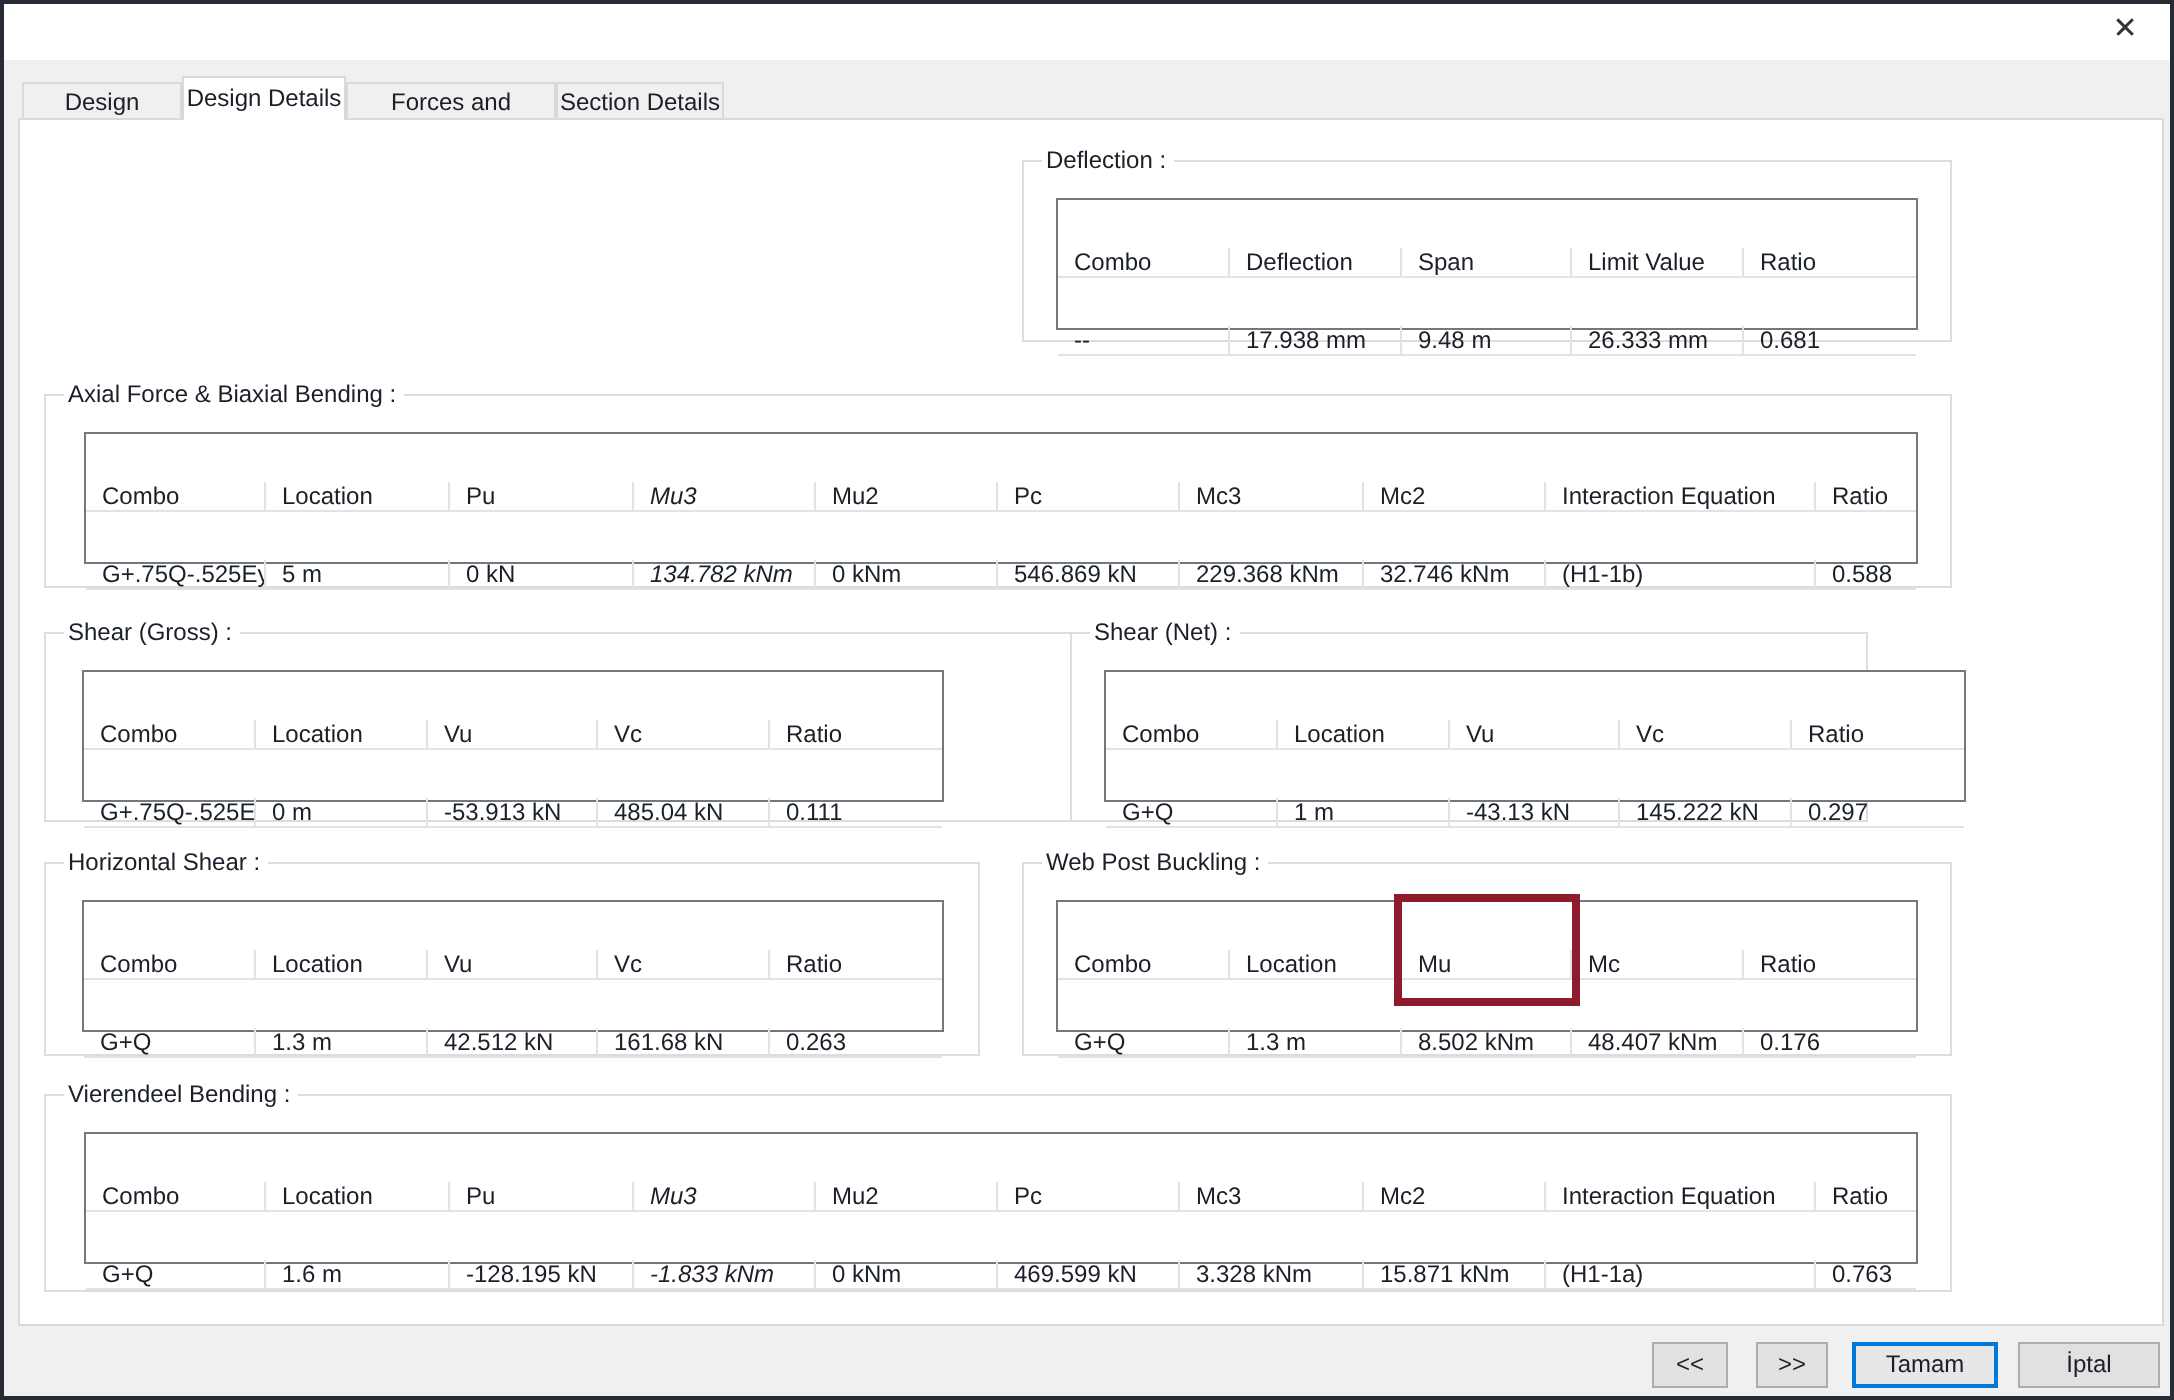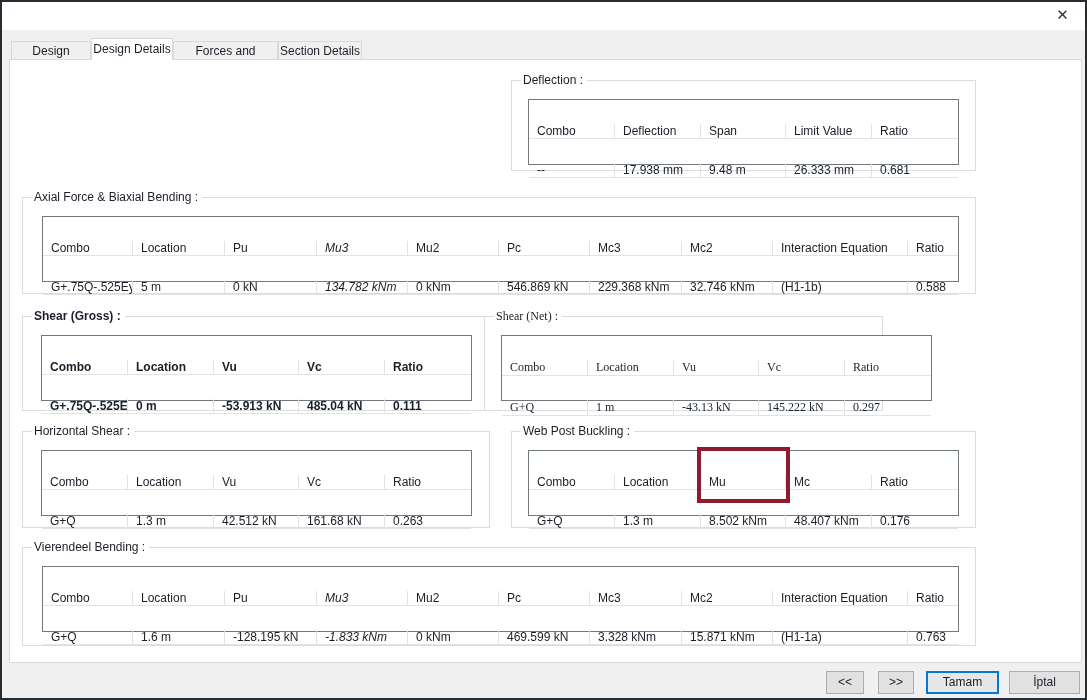--- a/index.html
+++ b/index.html
@@ -20,22 +20,22 @@
   #tab-1 { left:89px; width:82px; }
   #tab-2 { left:171px; width:105px; }
   #tab-3 { left:276px; width:84px; }
   
   #tabpage { position:absolute; left:7px; top:57px; width:1073px; height:604px; background:#ffffff; border:1px solid #d9d9d9; z-index:3; }
   
   .group { position:absolute; border:1px solid #dcdcdc; background:#ffffff; }
   .group-label { position:absolute; top:-9px; left:9px; background:#ffffff; padding:0 4px 0 2px; white-space:nowrap; line-height:16px; }
   #grp-deflection { left:501px; top:20px;  width:465px; height:91px; }
   #grp-axial      { left:12px;  top:137px; width:954px; height:97px; }
-  #grp-shear-gross{ left:12px;  top:256px; width:556px; height:95px;font-weight:bold; }
-  #grp-shear-net  { left:474px; top:256px; width:399px; height:95px;font-family:Liberation Serif, serif; }
+  #grp-shear-gross{ left:12px;  top:256px; width:556px; height:95px; }
+  #grp-shear-net  { left:525px; top:256px; width:399px; height:95px; }
   #grp-horiz      { left:12px;  top:371px; width:468px; height:97px; }
   #grp-webpost    { left:501px; top:371px; width:465px; height:97px; }
   #grp-vier       { left:12px;  top:487px; width:954px; height:99px; }
   
   .table { position:absolute; top:18px; border:1px solid #71797f; background:#ffffff; display:flex; flex-direction:column; }
   .tbl5  { left:18px; width:431px; height:66px; }
   #grp-deflection .table, #grp-shear-net .table, #grp-webpost .table { left:16px; }
   .tbl10 { left:19px; width:917px; height:66px; }
   .trow { display:flex; flex-direction:row;margin-top:24px; }
   .thead { height:24px; border-bottom:1px solid #e3e3e3; }

